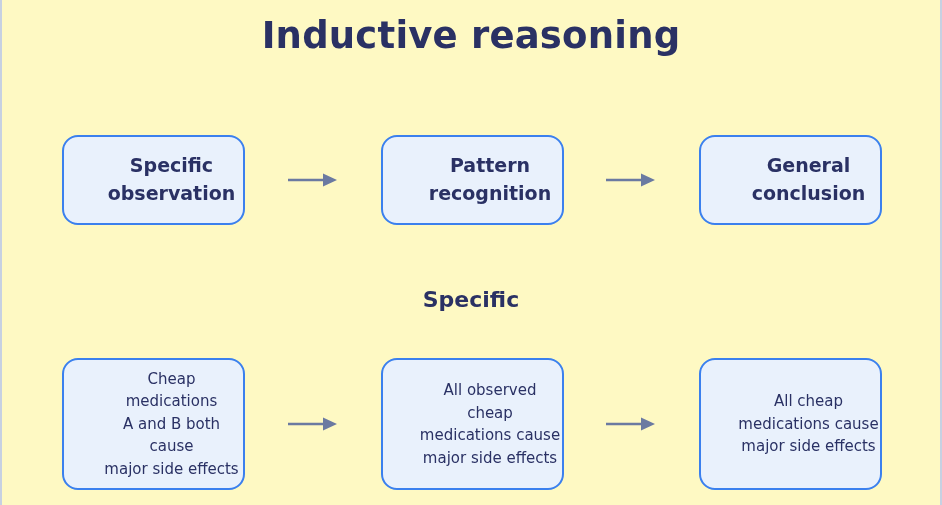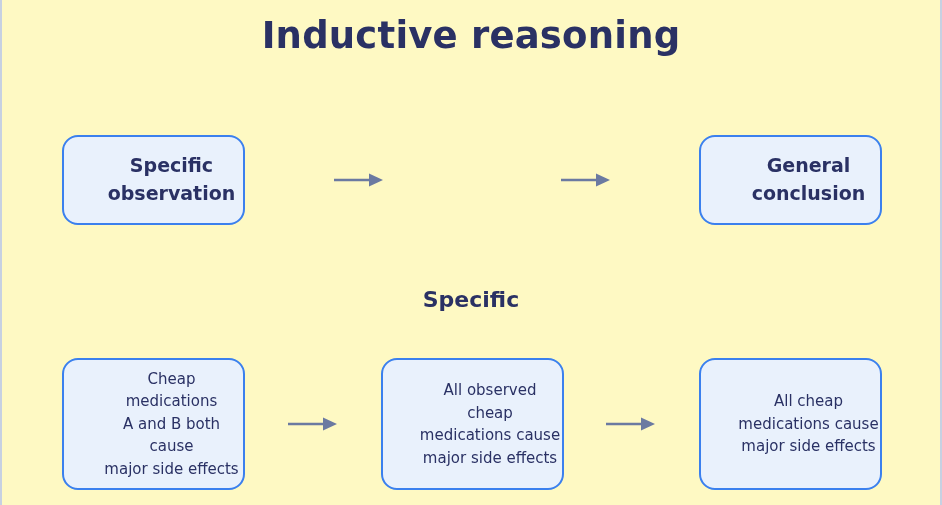--- a/index.html
+++ b/index.html
@@ -95,20 +95,24 @@
     <div class="flow-box">
       <div class="box-label">Specific
 observation</div>
     </div>
     <div class="arrow-cell">
       <svg width="50" height="16" viewBox="0 0 50 16">
         <line x1="0" y1="8" x2="37" y2="8" stroke="#6b7aa1" stroke-width="2.4"></line>
         <polygon points="35,1.5 49,8 35,14.5" fill="#6b7aa1"></polygon>
       </svg>
     </div>
+    <div class="flow-box">
+      <div class="box-label">Pattern
+recognition</div>
+    </div>
     <div class="arrow-cell">
       <svg width="50" height="16" viewBox="0 0 50 16">
         <line x1="0" y1="8" x2="37" y2="8" stroke="#6b7aa1" stroke-width="2.4"></line>
         <polygon points="35,1.5 49,8 35,14.5" fill="#6b7aa1"></polygon>
       </svg>
     </div>
     <div class="flow-box">
       <div class="box-label">General
 conclusion</div>
     </div>

